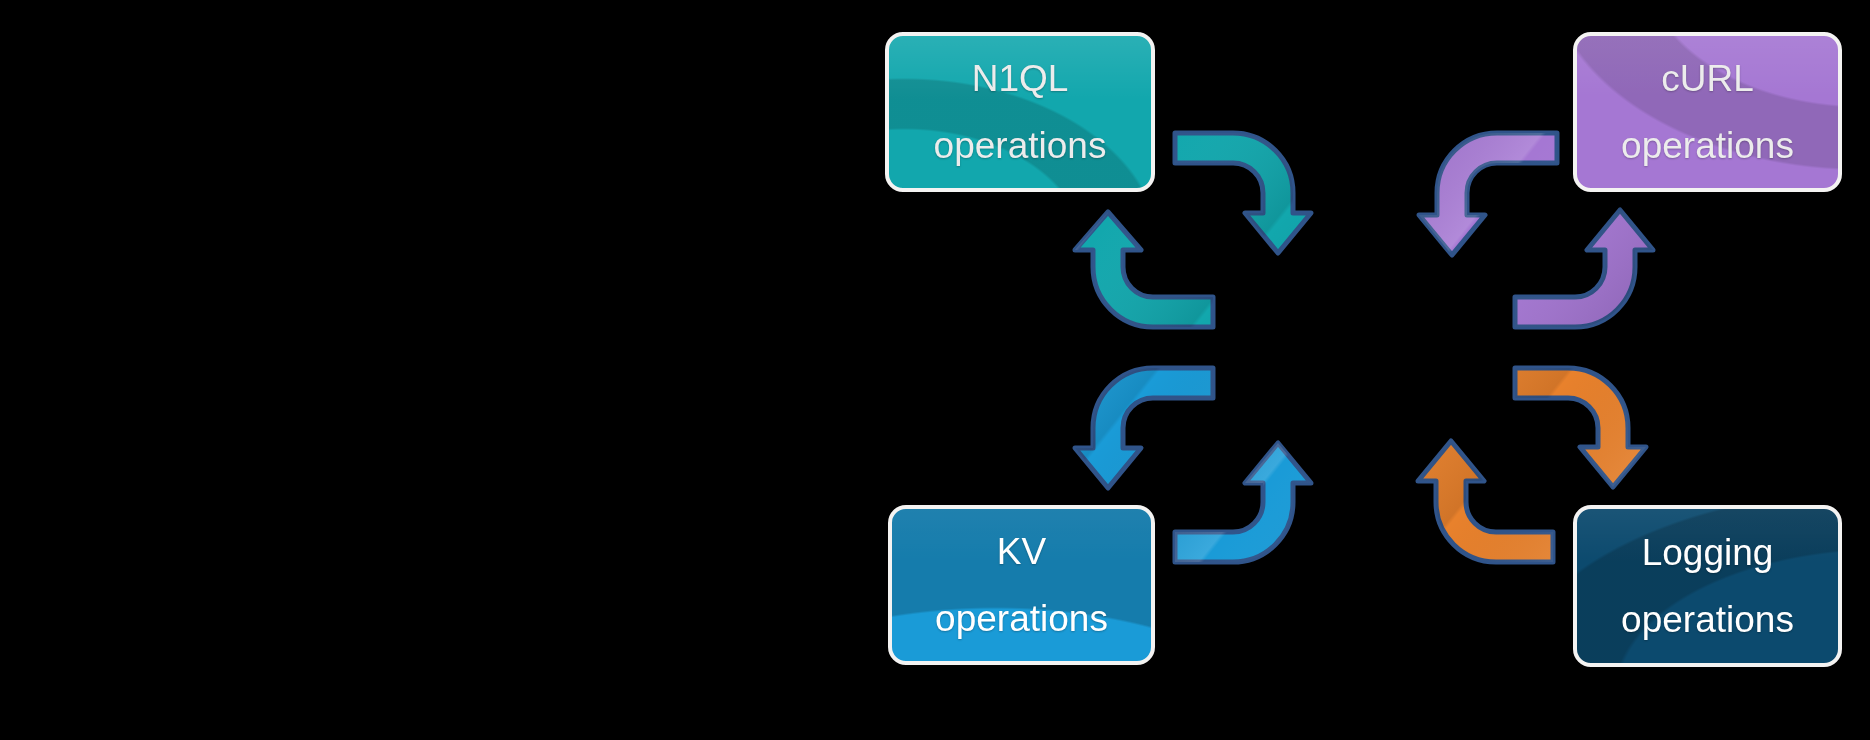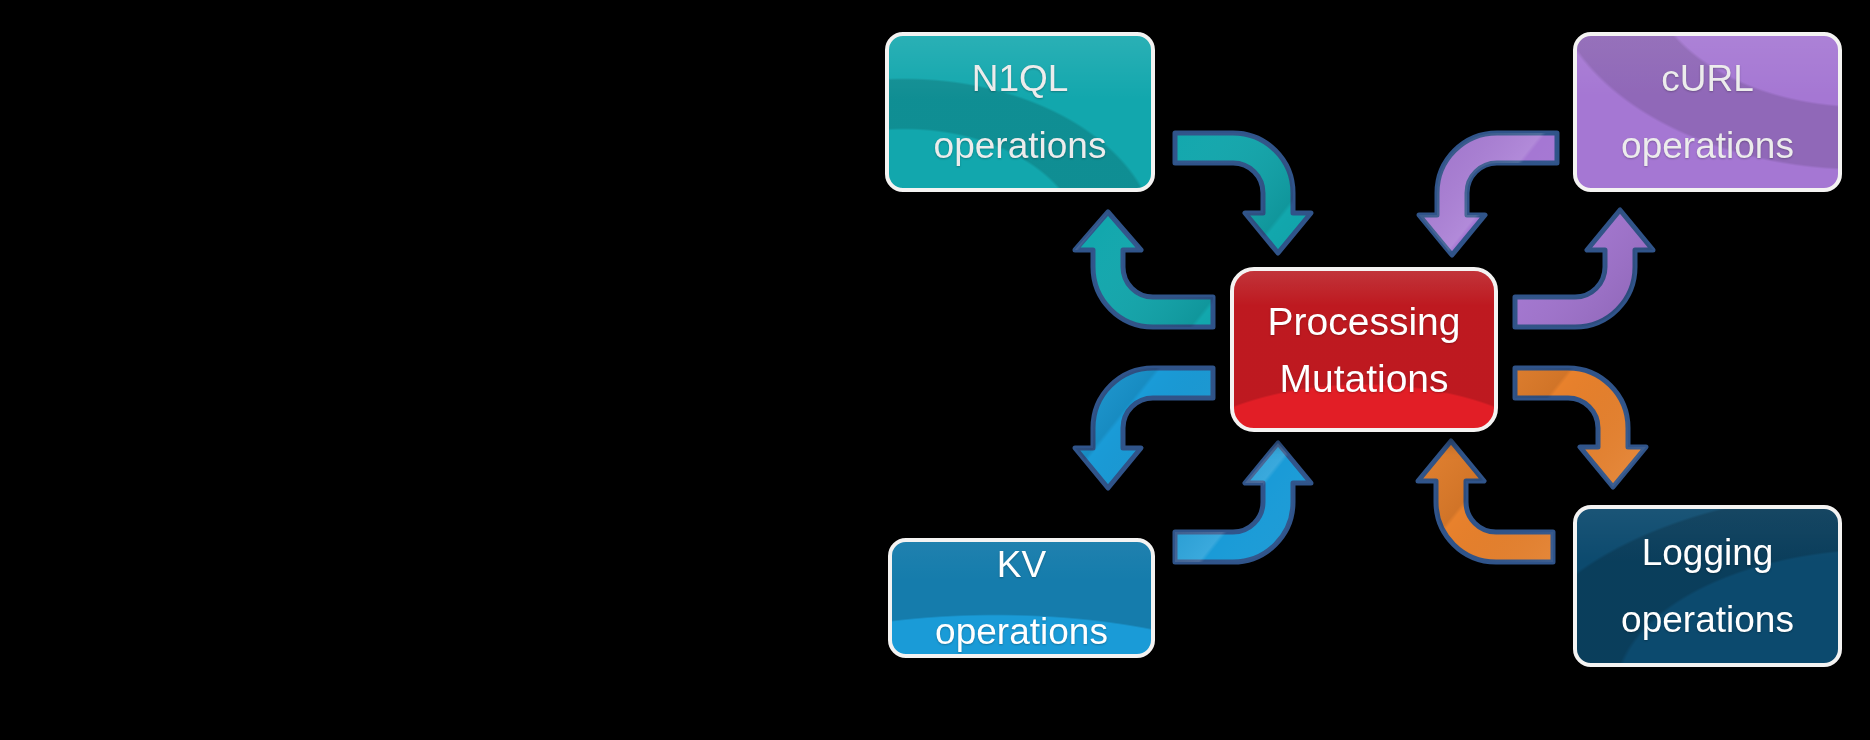--- a/index.html
+++ b/index.html
@@ -32,21 +32,21 @@
   }
   .node .line {
     position: relative; z-index: 2;
     font-size: 37px; line-height: 1;
     color: #ececec;
     text-shadow: 0 1px 2px rgba(0,0,0,0.25);
     white-space: nowrap;
   }
   .node-n1ql    { left: 885px;  top: 32px;  width: 270px; height: 160px; }
   .node-curl    { left: 1573px; top: 32px;  width: 269px; height: 160px; align-items: center; }
-  .node-kv      { left: 888px;  top: 505px; width: 267px; height: 120px; margin-top: 33px; }
+  .node-kv      { left: 888px;  top: 505px; width: 267px; height: 160px; }
   .node-logging { left: 1573px; top: 505px; width: 269px; height: 162px; }
   .node-processing {
     left: 1230px; top: 267px; width: 268px; height: 165px;
     gap: 18px; border-radius: 24px;
   }
   .node-processing .line { font-size: 39px; color: #ffffff; }
   .node-kv .line, .node-logging .line { color: #ffffff; }
 
   
   .node-n1ql::after {
@@ -135,24 +135,20 @@
   <div class="node node-n1ql" style="background-color: rgb(18, 167, 173);">
     <div class="line">N1QL</div>
     <div class="line">operations</div>
   </div>
 
   <div class="node node-curl" style="background-color: rgb(165, 119, 211);">
     <div class="line">cURL</div>
     <div class="line">operations</div>
   </div>
 
-  <div class="node node-processing" style="background-color: rgb(226, 30, 38);">
-    <div class="line">Processing</div>
-    <div class="line">Mutations</div>
-  </div>
 
   <div class="node node-kv" style="background-color: rgb(26, 155, 215);">
     <div class="line">KV</div>
     <div class="line">operations</div>
   </div>
 
   <div class="node node-logging" style="background-color: #0c4a6e;">
     <div class="line">Logging</div>
     <div class="line">operations</div>
   </div>

